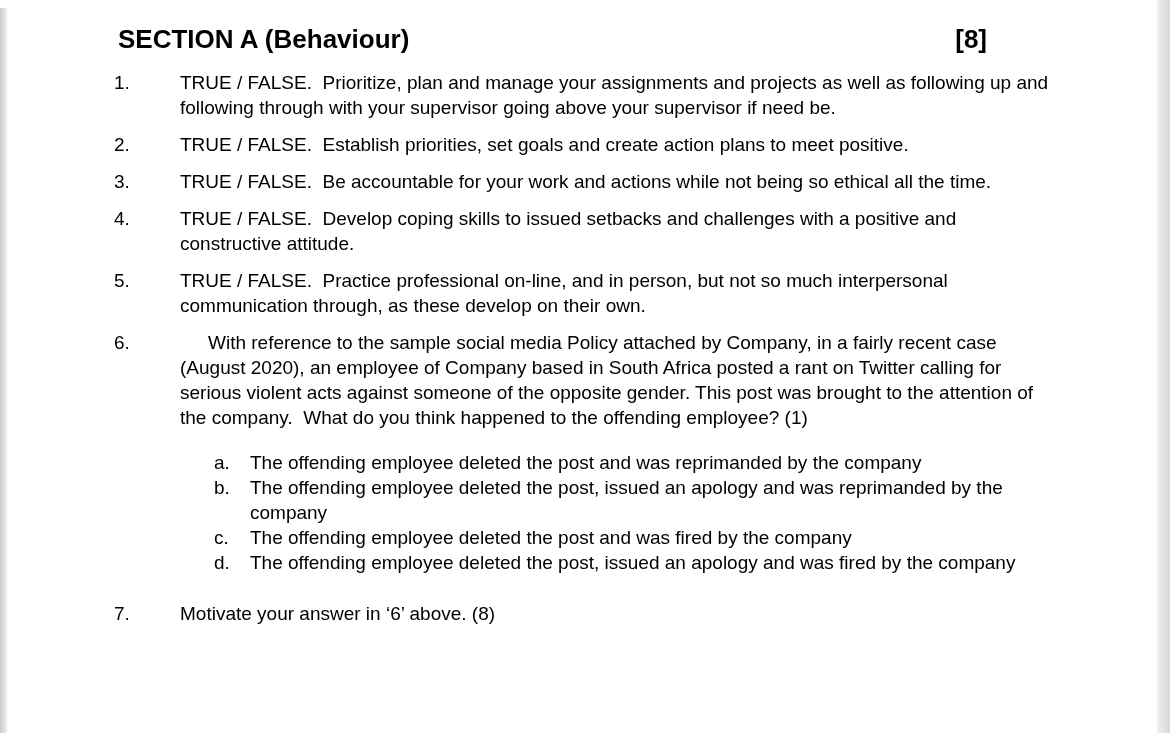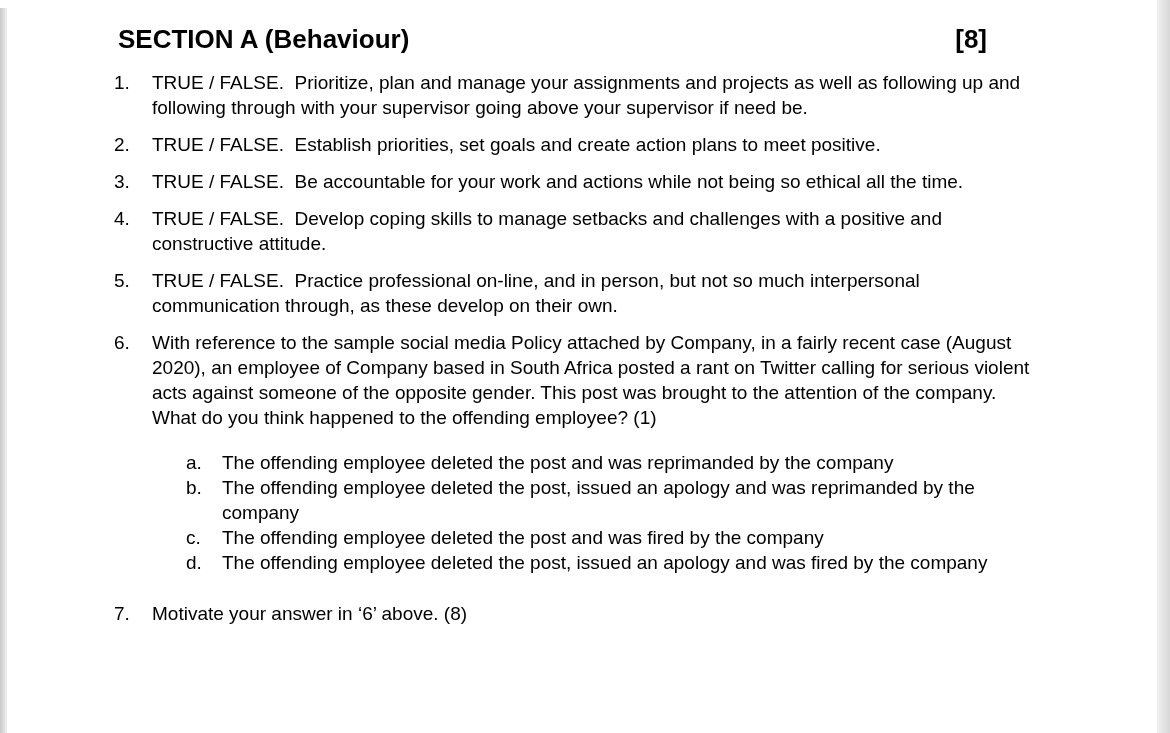--- a/index.html
+++ b/index.html
@@ -59,20 +59,21 @@
     font-size: 19px;
     line-height: 25px;
     margin-bottom: 12px;
   }
   .qnum {
     width: 38px;
     flex: none;
   }
   .qtext, .qbody {
     width: 880px;
+    margin-left: 28px;
   }
   .qtext, .opttext {
     white-space: pre-wrap;
   }
   .options {
     margin: 20px 0 7px 34px;
   }
   .opt {
     display: flex;
   }
@@ -112,21 +113,21 @@
       <span class="qtext">TRUE / FALSE.  Establish priorities, set goals and create action plans to meet positive.</span>
     </div>
 
     <div class="q">
       <span class="qnum">3.</span>
       <span class="qtext">TRUE / FALSE.  Be accountable for your work and actions while not being so ethical all the time.</span>
     </div>
 
     <div class="q">
       <span class="qnum">4.</span>
-      <span class="qtext">TRUE / FALSE.  Develop coping skills to manage setbacks and challenges with a positive and constructive attitude.</span>
+      <span class="qtext">TRUE / FALSE.  Develop coping skills to issued setbacks and challenges with a positive and constructive attitude.</span>
     </div>
 
     <div class="q">
       <span class="qnum">5.</span>
       <span class="qtext">TRUE / FALSE.  Practice professional on-line, and in person, but not so much interpersonal communication through, as these develop on their own.</span>
     </div>
 
     <div class="q">
       <span class="qnum">6.</span>
       <div class="qbody">

